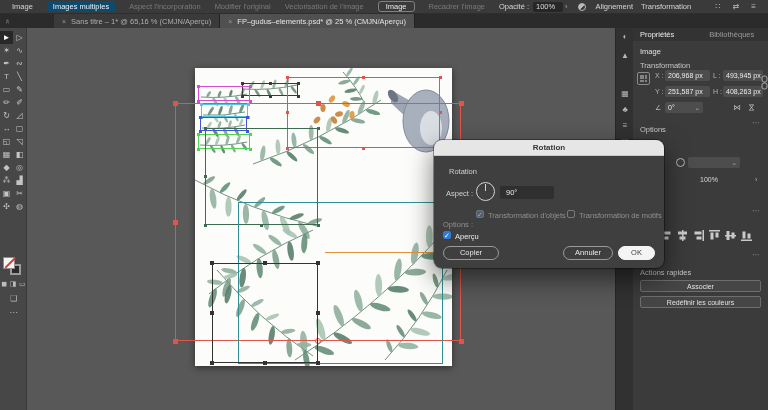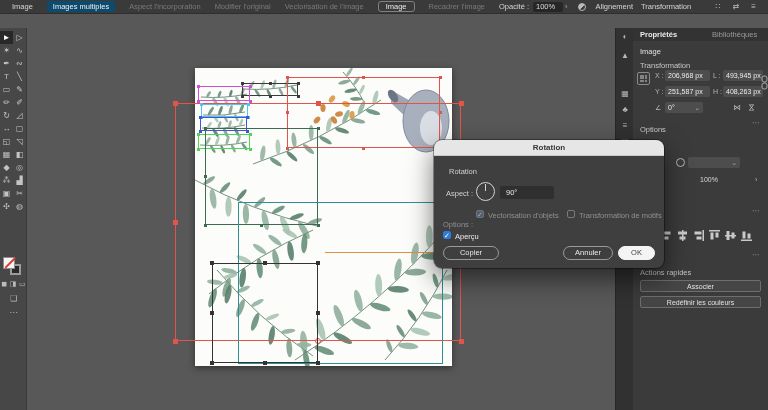--- a/index.html
+++ b/index.html
@@ -45,21 +45,21 @@
   .ringhandle { position:absolute; width:6px; height:6px; border:1px solid #e0544a; border-radius:50%; background:rgba(255,255,255,.5); }
 
   
   #strip { position:absolute; left:615px; top:28px; width:18px; height:382px; background:#313131; border-left:1px solid #272727; z-index:16; }
   .strip-icon { position:absolute; left:0; width:18px; text-align:center; color:#b8b8b8; font-size:8px; }
 
   
   #panel { position:absolute; left:633px; top:28px; width:135px; height:382px; background:#3b3b3b; z-index:16; }
   #panel-tabs { position:absolute; left:0; top:0; width:135px; height:13px; background:#333333; display:flex; align-items:center; }
   .ptab { margin-left:7px; }
-  .ptab.active { color:#ececec;font-weight:bold; }
+  .ptab.active { color:#ececec; }
   .ptab.inactive { color:#9a9a9a;padding-left:28px; }
   .p-h1 { position:absolute; left:7px; color:#e0e0e0; }
   .p-h2 { position:absolute; left:7px; color:#c6c6c6; }
   .p-label { position:absolute; color:#b5b5b5; font-size:7px; }
   .p-field { position:absolute; background:#4d4d4d; border-radius:2px; height:11px; line-height:11px; padding:0 3px; color:#ececec; font-size:7px; white-space:nowrap; overflow:hidden; }
   .p-dots { position:absolute; color:#9a9a9a; letter-spacing:1px; }
   #refpoint { position:absolute; left:4px; top:44px; width:13px; height:13px; border:1px solid #8a8a8a; border-radius:2px; display:grid; grid-template-columns:repeat(3,1fr); padding:1.5px; }
   #refpoint i { width:2px; height:2px; background:#9c9c9c; border-radius:50%; margin:auto; }
   .p-btn { position:absolute; left:7px; width:121px; height:12px; background:#464646; border:1px solid #6e6e6e; border-radius:2px; color:#e2e2e2; text-align:center; line-height:11px; font-size:7px; }
   .aspect-circle { position:absolute; width:9px; height:9px; border:1px solid #b5b5b5; border-radius:50%; }
@@ -98,20 +98,32 @@
     <span class="tb-item" style="margin-left:14px">Opacité :</span>
     <span class="tb-field" style="margin-left:4px">100%</span>
     <span class="tb-chev" style="margin-left:2px">›</span>
     <span class="half-circle" style="margin-left:10px"></span>
     <span class="tb-item" style="margin-left:10px">Alignement</span>
     <span class="tb-item" style="margin-left:8px">Transformation</span>
     <span style="flex:1"></span>
     <span id="tb-right"><span class="tb-righticon">∷</span><span class="tb-righticon">⇄</span><span class="tb-righticon">≡</span></span>
   </div>
 
+  <div id="tabbar">
+    <span id="tab-overflow">«</span>
+    <span style="width:54px"></span>
+    <div class="tab inactive">
+      <span class="x">×</span>
+      <span>Sans titre – 1* @ 65,16 % (CMJN/Aperçu)</span>
+    </div>
+    <div class="tab active">
+      <span class="x">×</span>
+      <span>FP–gudus–elements.psd* @ 25 % (CMJN/Aperçu)</span>
+    </div>
+  </div>
 
   <div id="toolbar">
     <div id="tools">
         <div class="tool active">►</div>
         <div class="tool">▷</div>
         <div class="tool">✶</div>
         <div class="tool">∿</div>
         <div class="tool">✒</div>
         <div class="tool">∾</div>
         <div class="tool">T</div>
@@ -460,21 +472,21 @@
   </div>
 
   <div id="dialog">
     <div id="dialog-header">Rotation</div>
     <div class="d-label" style="left:15px;top:27px">Rotation</div>
     <div class="d-label" style="left:12px;top:49px">Aspect :</div>
     <div id="angle-dial"></div>
     <div id="angle-field">90°</div>
     <div class="d-label dim" style="left:9px;top:80px">Options :</div>
     <span class="cb dim-checked" style="left:42px;top:70px">✓</span>
-    <div class="d-label dim" style="left:54px;top:71px">Vectorisation d'objets</div>
+    <div class="d-label dim" style="left:54px;top:71px">Transformation d'objets</div>
     <span class="cb dim-empty" style="left:133px;top:70px"></span>
     <div class="d-label dim" style="left:145px;top:71px">Transformation de motifs</div>
     <span class="cb blue" style="left:9px;top:91px">✓</span>
     <div class="d-label" style="left:21px;top:92px;color:#ececec">Aperçu</div>
     <div class="d-btn" style="left:9px;top:106px;width:56px">Copier</div>
     <div class="d-btn" style="left:129px;top:106px;width:50px">Annuler</div>
     <div class="d-btn primary" style="left:184px;top:106px;width:37px">OK</div>
   </div>
 
 </div>

